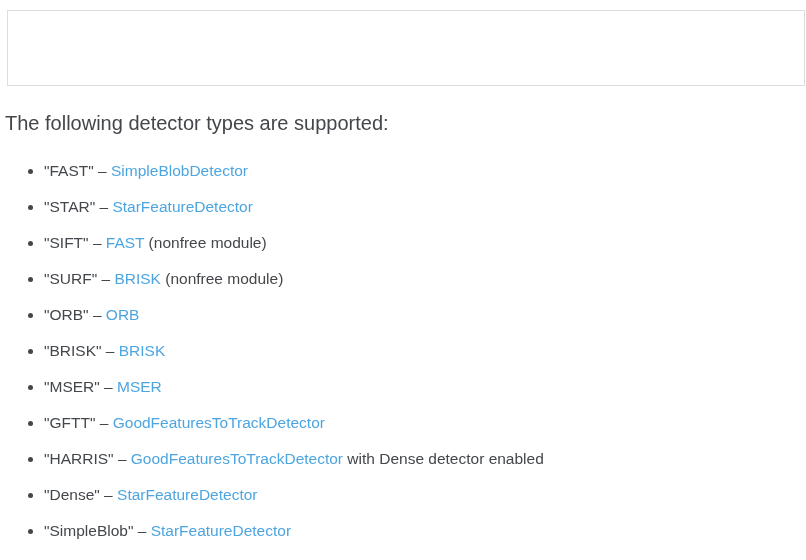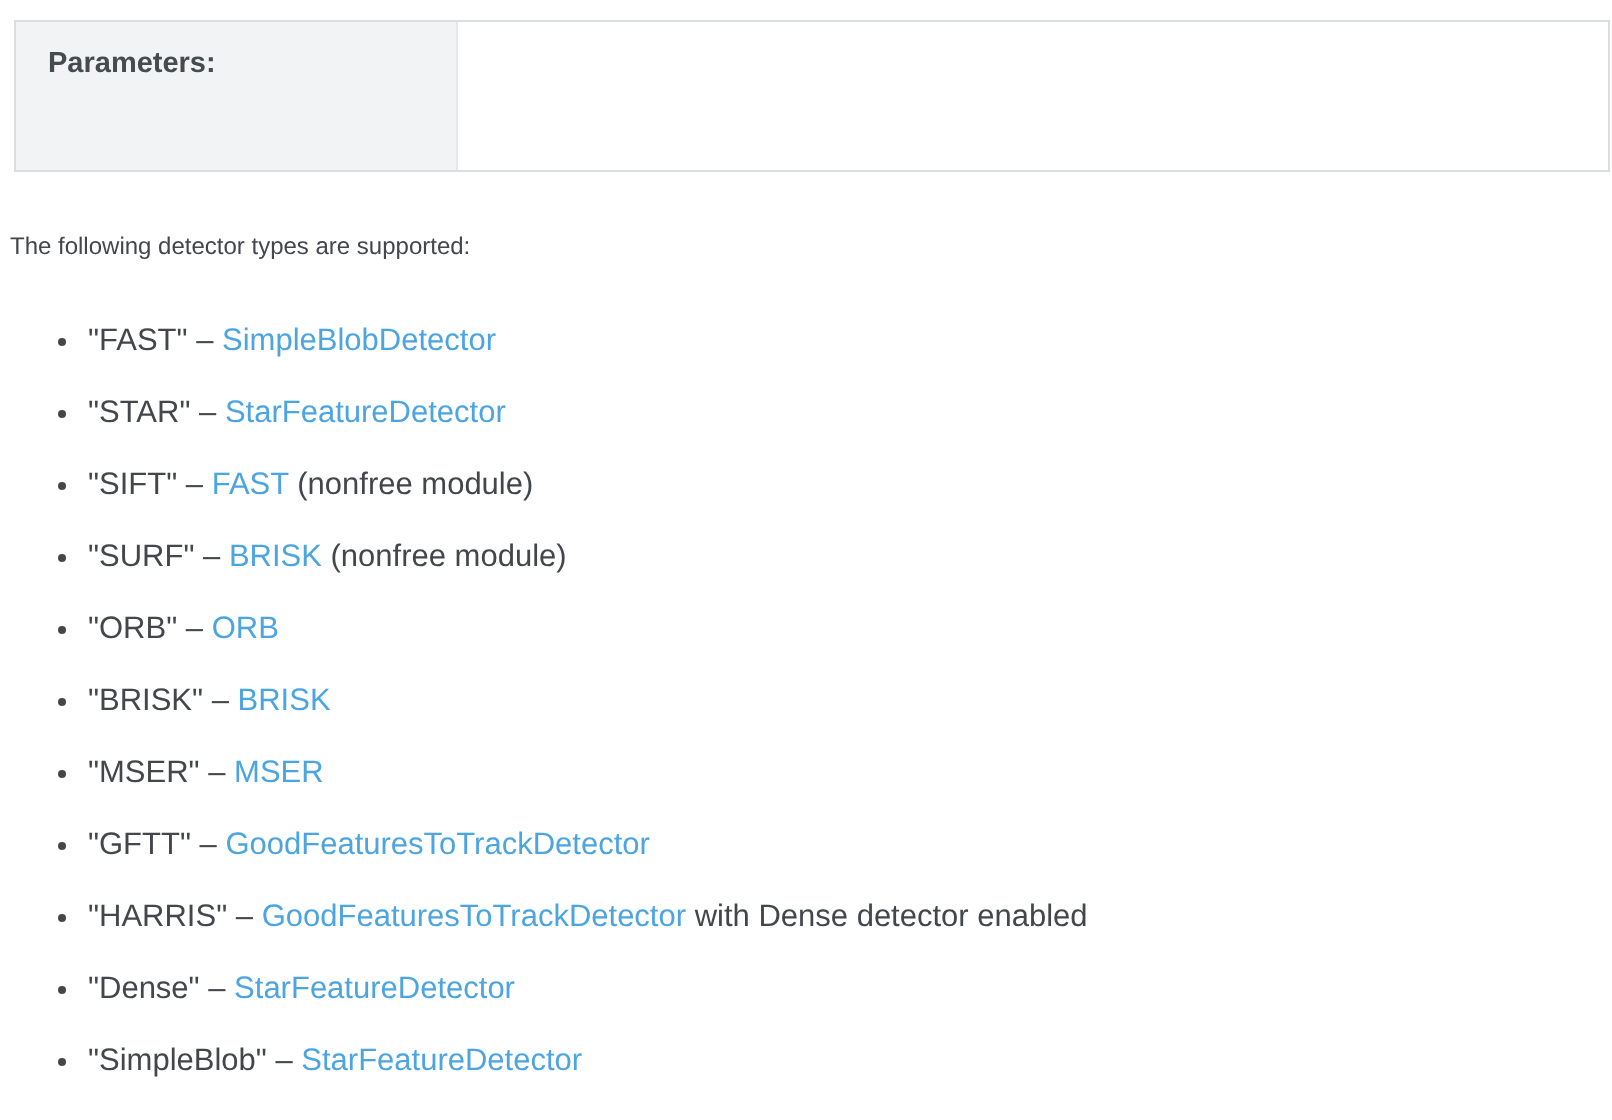--- a/index.html
+++ b/index.html
@@ -45,21 +45,21 @@
     line-height: 21px;
   }
   .ptable li { color: #43474b; }
   .param-name { font-weight: bold; }
 
   .dash { white-space: pre; }
 
   
   .intro {
     margin: 27px 0 27px 5px;
-    font-size: 12px;
+    font-size: 20px;
     line-height: 20px;
     color: #43474b;
   }
 
   
   ul.detector-list {
     margin: 0;
     padding-left: 44px;
     list-style: disc;
   }
@@ -73,21 +73,20 @@
   a.doc-link {
     color: #4da5e0;
     text-decoration: none;
     cursor: pointer;
   }
 </style>
 </head>
 <body>
 
 <div class="ptable">
-  <div class="cell-label">Parameters:</div>
 </div>
 
 <p class="intro">The following detector types are supported:</p>
 
 <ul class="detector-list">
   <li>
     <span>"FAST"</span><span class="dash"> – </span><a class="doc-link">SimpleBlobDetector</a><span></span>
   </li>
 
   <li>

